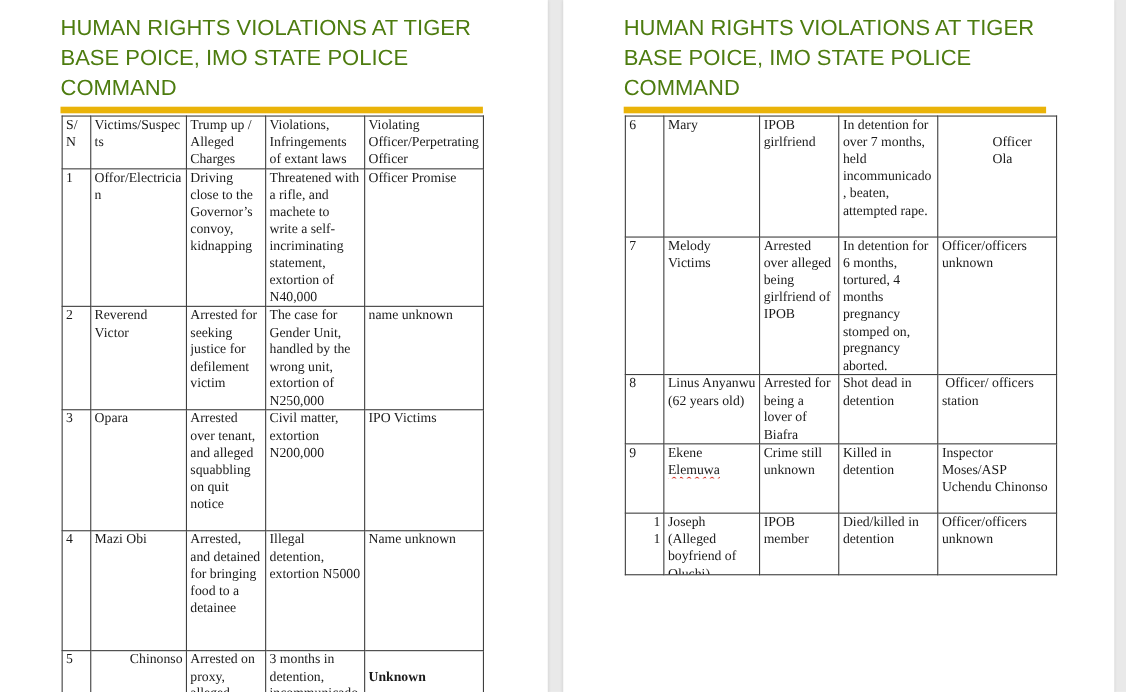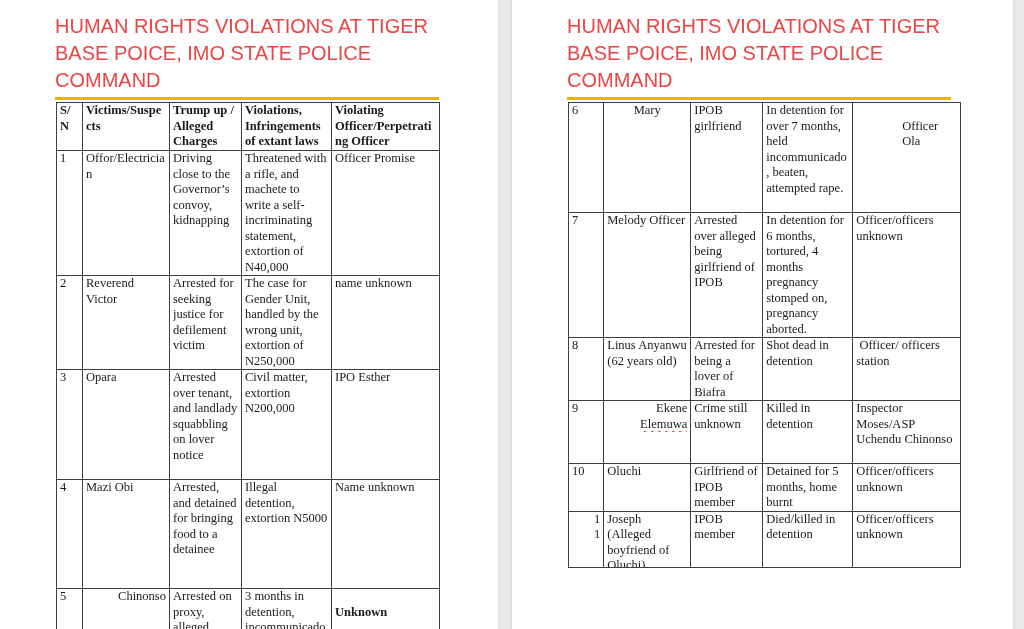--- a/index.html
+++ b/index.html
@@ -15,40 +15,40 @@
   }
   .page-left{left:0;width:498px;}
   .page-right{left:512px;width:501px;}
   .doc-title{
     margin:13px 0 0 55px;
     width:384px;
     font-family:"Liberation Sans",sans-serif;
     font-weight:400;
     font-size:20px;
     line-height:27px;
-    color:#ef4444;
-    border-bottom:3px solid #eab308;
+    color:#4d7c0f;
+    border-bottom:6px solid #eab308;
     padding-bottom:3px;
   }
   table.vtable{
     border-collapse:collapse;
     table-layout:fixed;
     margin-left:56px;
     margin-top:2px;
   }
   .vtable th,.vtable td{
     border:1px solid #3f3f3f;
     vertical-align:top;
     padding:0 3px;
     font-size:12.5px;
     line-height:15.5px;
     color:#1a1a1a;
     text-align:left;
   }
-  .vtable th{font-weight:bold;margin-left:24px;}
+  .vtable th{font-weight:normal;margin-left:24px;}
   .cell{
     white-space:pre-wrap;
     overflow-wrap:break-word;
     word-break:break-word;
     overflow:hidden;
   }
   .spell-error{
     text-decoration:underline wavy 1px;
     text-decoration-color:#d83a2e;
     text-underline-offset:2px;
@@ -122,27 +122,27 @@
             </td>
           </tr>
           <tr style="height: 110px;">
             <td>
               <div class="cell" style="max-height: 110px;">3</div>
             </td>
             <td>
               <div class="cell" style="max-height: 110px;">Opara</div>
             </td>
             <td>
-              <div class="cell" style="max-height: 110px;">Arrested over tenant, and landlady squabbling on lover notice</div>
+              <div class="cell" style="max-height: 110px;">Arrested over tenant, and alleged squabbling on quit notice</div>
             </td>
             <td>
               <div class="cell" style="max-height: 110px;">Civil matter, extortion N200,000</div>
             </td>
             <td>
-              <div class="cell" style="max-height: 110px;">IPO Esther</div>
+              <div class="cell" style="max-height: 110px;">IPO Victims</div>
             </td>
           </tr>
           <tr style="height: 109px;">
             <td>
               <div class="cell" style="max-height: 109px;">4</div>
             </td>
             <td>
               <div class="cell" style="max-height: 109px;">Mazi Obi</div>
             </td>
             <td>
@@ -186,39 +186,39 @@
           <col style="width: 72px;">
           <col style="width: 90px;">
           <col style="width: 108px;">
         </colgroup>
       <tbody id="tbody-p2">
           <tr style="height: 110px;">
             <td>
               <div class="cell" style="max-height: 110px;">6</div>
             </td>
             <td>
-              <div class="cell" style="max-height: 110px; text-align: center;">Mary</div>
+              <div class="cell" style="max-height: 110px;">Mary</div>
             </td>
             <td>
               <div class="cell" style="max-height: 110px;">IPOB girlfriend</div>
             </td>
             <td>
               <div class="cell" style="max-height: 110px;">In detention for over 7 months, held incommunicado, beaten, attempted rape.</div>
             </td>
             <td>
               <div class="cell" style="max-height: 110px; margin-left: 46px;">
 Officer Ola</div>
             </td>
           </tr>
           <tr style="height: 124px;">
             <td>
               <div class="cell" style="max-height: 124px;">7</div>
             </td>
             <td>
-              <div class="cell" style="max-height: 124px;">Melody Officer</div>
+              <div class="cell" style="max-height: 124px;">Melody Victims</div>
             </td>
             <td>
               <div class="cell" style="max-height: 124px;">Arrested over alleged being girlfriend of IPOB</div>
             </td>
             <td>
               <div class="cell" style="max-height: 124px;">In detention for 6 months, tortured, 4 months pregnancy stomped on, pregnancy aborted.</div>
             </td>
             <td>
               <div class="cell" style="max-height: 124px;">Officer/officers unknown</div>
             </td>
@@ -238,47 +238,30 @@
             </td>
             <td>
               <div class="cell" style="max-height: 63px;"> Officer/ officers station</div>
             </td>
           </tr>
           <tr style="height: 63px;">
             <td>
               <div class="cell" style="max-height: 63px;">9</div>
             </td>
             <td>
-              <div class="cell" style="max-height: 63px; text-align: right;">Ekene <span class="spell-error">Elemuwa</span></div>
+              <div class="cell" style="max-height: 63px;">Ekene <span class="spell-error">Elemuwa</span></div>
             </td>
             <td>
               <div class="cell" style="max-height: 63px;">Crime still unknown</div>
             </td>
             <td>
               <div class="cell" style="max-height: 63px;">Killed in detention</div>
             </td>
             <td>
               <div class="cell" style="max-height: 63px;">Inspector Moses/ASP Uchendu Chinonso</div>
-            </td>
-          </tr>
-          <tr style="height: 47px;">
-            <td>
-              <div class="cell" style="max-height: 47px;">10</div>
-            </td>
-            <td>
-              <div class="cell" style="max-height: 47px;">Oluchi</div>
-            </td>
-            <td>
-              <div class="cell" style="max-height: 47px;">Girlfriend of IPOB member</div>
-            </td>
-            <td>
-              <div class="cell" style="max-height: 47px;">Detained for 5 months, home burnt</div>
-            </td>
-            <td>
-              <div class="cell" style="max-height: 47px;">Officer/officers unknown</div>
             </td>
           </tr>
           <tr style="height: 55px;">
             <td>
               <div class="cell" style="max-height: 55px; margin-left: 22px;">11</div>
             </td>
             <td>
               <div class="cell" style="max-height: 55px;">Joseph (Alleged boyfriend of Oluchi)</div>
             </td>
             <td>

